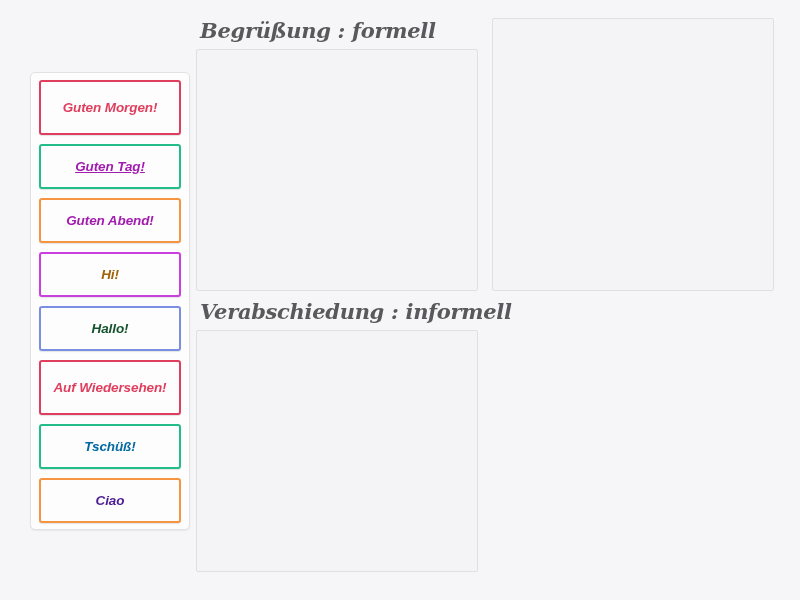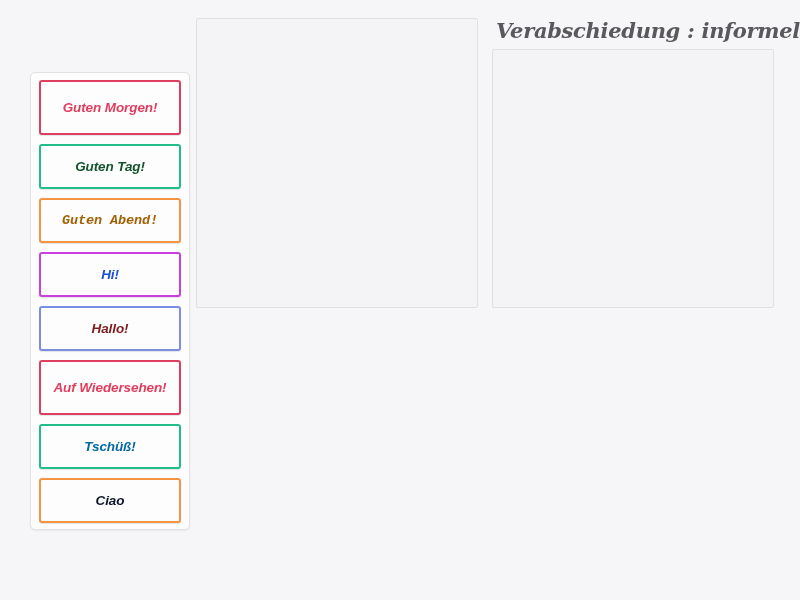--- a/index.html
+++ b/index.html
@@ -98,53 +98,57 @@
 </head>
 <body>
 
 <div id="tiles-panel">
   <div id="tiles-list">
 
     <div class="tile two-line" style="border-color: rgb(224, 62, 94); color: rgb(224, 62, 94);">
       <span>Guten Morgen!</span>
     </div>
 
-    <div class="tile one-line" style="border-color: rgb(35, 189, 138); color: #14532d;">
+    <div class="tile one-line" style="border-color: rgb(35, 189, 138); color: #a21caf; text-decoration: underline;">
       <span>Guten Tag!</span>
     </div>
 
-    <div class="tile one-line" style="border-color: rgb(245, 149, 65); color: #a16207; font-family: Liberation Mono, monospace;">
+    <div class="tile one-line" style="border-color: rgb(245, 149, 65); color: #a21caf;">
       <span>Guten Abend!</span>
     </div>
 
-    <div class="tile one-line" style="border-color: rgb(203, 62, 224); color: #1d4ed8;">
+    <div class="tile one-line" style="border-color: rgb(203, 62, 224); color: #a16207;">
       <span>Hi!</span>
     </div>
 
-    <div class="tile one-line" style="border-color: rgb(123, 143, 226); color: #7f1d1d;">
+    <div class="tile one-line" style="border-color: rgb(123, 143, 226); color: #14532d;">
       <span>Hallo!</span>
     </div>
 
     <div class="tile two-line" style="border-color: rgb(224, 62, 94); color: rgb(224, 62, 94);">
       <span>Auf Wiedersehen!</span>
     </div>
 
     <div class="tile one-line" style="border-color: rgb(35, 189, 138); color: #0369a1;">
       <span>Tschüß!</span>
     </div>
 
-    <div class="tile one-line" style="border-color: rgb(245, 149, 65); color: #0f172a;">
+    <div class="tile one-line" style="border-color: rgb(245, 149, 65); color: #4c1d95;">
       <span>Ciao</span>
     </div>
 
   </div>
 </div>
 
 <div id="zones-grid">
 
+  <div class="zone-cell row1">
+    <div class="zone-title">Begrüßung : formell</div>
+    <div class="zone-drop"></div>
+  </div>
 
   <div class="zone-cell row1">
     <div class="zone-drop"></div>
   </div>
 
 
   <div class="zone-cell row2">
     <div class="zone-title">Verabschiedung : informell</div>
     <div class="zone-drop"></div>
   </div>

